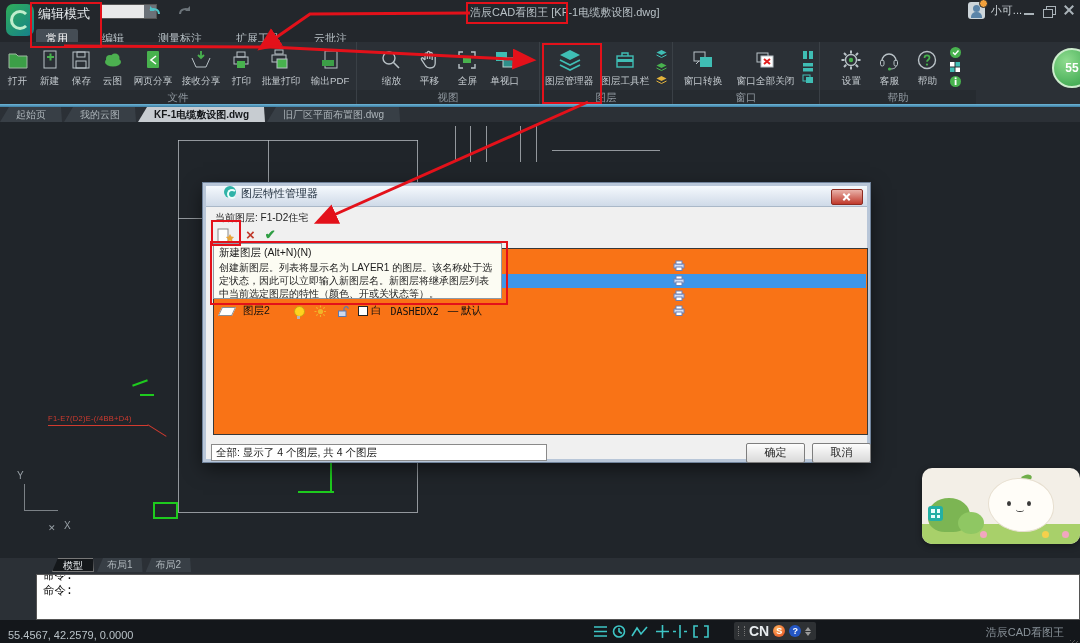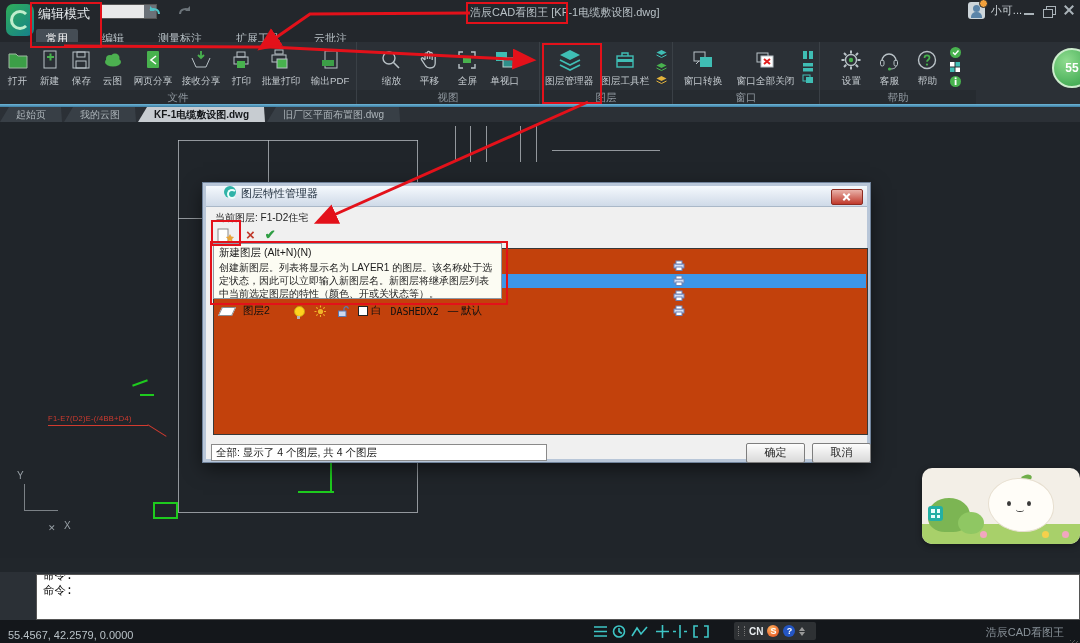--- a/index.html
+++ b/index.html
@@ -90,21 +90,21 @@
   #dlg-ico{width:12px;height:12px;border-radius:50%;background:#2fb3a8;display:inline-block;position:relative;}
   #dlg-ico::after{content:"";position:absolute;left:3px;top:3px;width:6px;height:6px;border:2px solid #eafffb;border-right-color:transparent;border-radius:50%;}
   #dlg-close{position:absolute;right:4px;top:3px;width:30px;height:14px;border-radius:2px;
              background:linear-gradient(#e9b2a9,#c0392b);border:1px solid #8d2b20;}
   #dlg-close .x1,#dlg-close .x2{position:absolute;left:10px;top:6px;width:9px;height:2px;background:#fff;}
   #dlg-close .x1{transform:rotate(45deg);} #dlg-close .x2{transform:rotate(-45deg);}
   #dlg-current{position:absolute;left:9px;top:25px;color:#222;font-size:10px;}
   #dlg-tools{position:absolute;left:10px;top:40px;display:flex;align-items:center;gap:10px;height:18px;}
   .dtool-x{color:#c0392b;font-weight:bold;font-size:15px;line-height:14px;}
   .dtool-check{color:#2f9e44;font-weight:bold;font-size:13px;line-height:14px;}
-  #dlg-list{position:absolute;left:7px;top:62px;width:653px;height:185px;background:#c2410c;border:1px solid #383838;}
+  #dlg-list{position:absolute;left:7px;top:62px;width:653px;height:185px;background:#f97316;border:1px solid #383838;}
   .lrow{position:absolute;left:1px;right:1px;height:14px;display:flex;align-items:center;gap:9px;padding-left:5px;font-size:10.5px;color:#111;}
   .lrow.sel{background:#3d96e8;}
   .printer-cell{position:absolute;left:458px;top:1px;}
   .pl-status{width:12px;height:7px;border:1px solid #8a8f94;transform:skewX(-25deg);background:#fff;}
   .pl-bulb{position:relative;width:9px;height:9px;border-radius:50%;background:#ffd21e;border:1px solid #c9a211;}
   .pl-bulb::after{content:"";position:absolute;left:2px;bottom:-3px;width:3px;height:3px;background:#b5b5b5;}
   .pl-swatch{width:8px;height:8px;background:#fff;border:1px solid #222;display:inline-block;}
   .mono{font-family:"DejaVu Sans Mono",monospace;font-size:10px;}
   #dlg-status{position:absolute;left:5px;top:258px;width:330px;height:15px;background:#fff;border:1px solid #8a8a8a;
               font-size:10.5px;color:#222;line-height:15px;padding-left:4px;}
@@ -132,21 +132,21 @@
   #cmd-white{position:absolute;left:36px;top:2px;right:0;bottom:0;background:#fff;border:1px solid #555;overflow:hidden;}
   #cmd-inner{margin-top:-7px;padding-left:6px;font-family:"DejaVu Sans Mono",monospace;font-size:11.5px;color:#111;line-height:15px;}
 
   
   #statusbar{left:0;top:620px;width:1080px;height:30px;background:#14171b;display:flex;align-items:center;}
   #coords{margin-left:8px;color:#b9c2c7;font-size:11px;}
   #sb-icons{position:absolute;left:592px;top:3px;}
   #ime{position:absolute;left:734px;top:2px;width:82px;height:18px;background:#2e3134;border-radius:2px;
        display:flex;align-items:center;gap:4px;padding:0 4px;box-sizing:border-box;}
   #ime .grip{width:5px;height:10px;border-left:1px dotted #777;border-right:1px dotted #777;}
-  #ime .cn{color:#e8ecef;font-size:10px;font-weight:bold;}
+  #ime .cn{color:#e8ecef;font-size:14px;font-weight:bold;}
   #ime .s{width:12px;height:12px;border-radius:50%;background:radial-gradient(circle at 35% 30%,#ffb25e,#e2471a);
           color:#fff;font-size:9px;font-weight:bold;text-align:center;line-height:12px;}
   #ime .q{width:12px;height:12px;border-radius:50%;background:#2456c4;color:#fff;font-size:9px;font-weight:bold;text-align:center;line-height:12px;}
   #ime .arr{display:flex;flex-direction:column;gap:1px;}
   #ime .arr i{width:0;height:0;border-left:3px solid transparent;border-right:3px solid transparent;display:block;}
   #ime .arr .up{border-bottom:4px solid #999;} #ime .arr .dn{border-top:4px solid #999;}
   #sb-app{position:absolute;right:16px;top:5px;color:#8a939a;font-size:11px;}
   #sb-grip{position:absolute;right:2px;bottom:2px;width:8px;height:8px;
            background:repeating-linear-gradient(135deg,#555 0 1px,transparent 1px 3px);}
   svg{display:block;}
@@ -660,20 +660,25 @@
     <defs>
       <marker id="arw" markerWidth="9" markerHeight="8" refX="6.5" refY="3.5" orient="auto">
         <path d="M0,0 L8,3.5 L0,7 z" fill="#e3111a"></path>
       </marker>
     </defs>
     <path d="M470,13 L310,14 L261,48" stroke="#e3111a" stroke-width="3" fill="none" marker-end="url(#arw)"></path>
     <path d="M64,46 L270,47 L532,60" stroke="#e3111a" stroke-width="3" fill="none" marker-end="url(#arw)"></path>
     <path d="M588,102 L318,222" stroke="#e3111a" stroke-width="3" fill="none" marker-end="url(#arw)"></path>
   </svg>
 
+  <div id="layout-tabs" class="abs">
+    <span class="ltab active">模型</span>
+    <span class="ltab">布局1</span>
+    <span class="ltab">布局2</span>
+  </div>
 
   <div id="cmd" class="abs">
     <div id="cmd-white">
       <div id="cmd-inner">
         <div>命令:</div>
         <div>命令:</div>
       </div>
     </div>
   </div>
 

